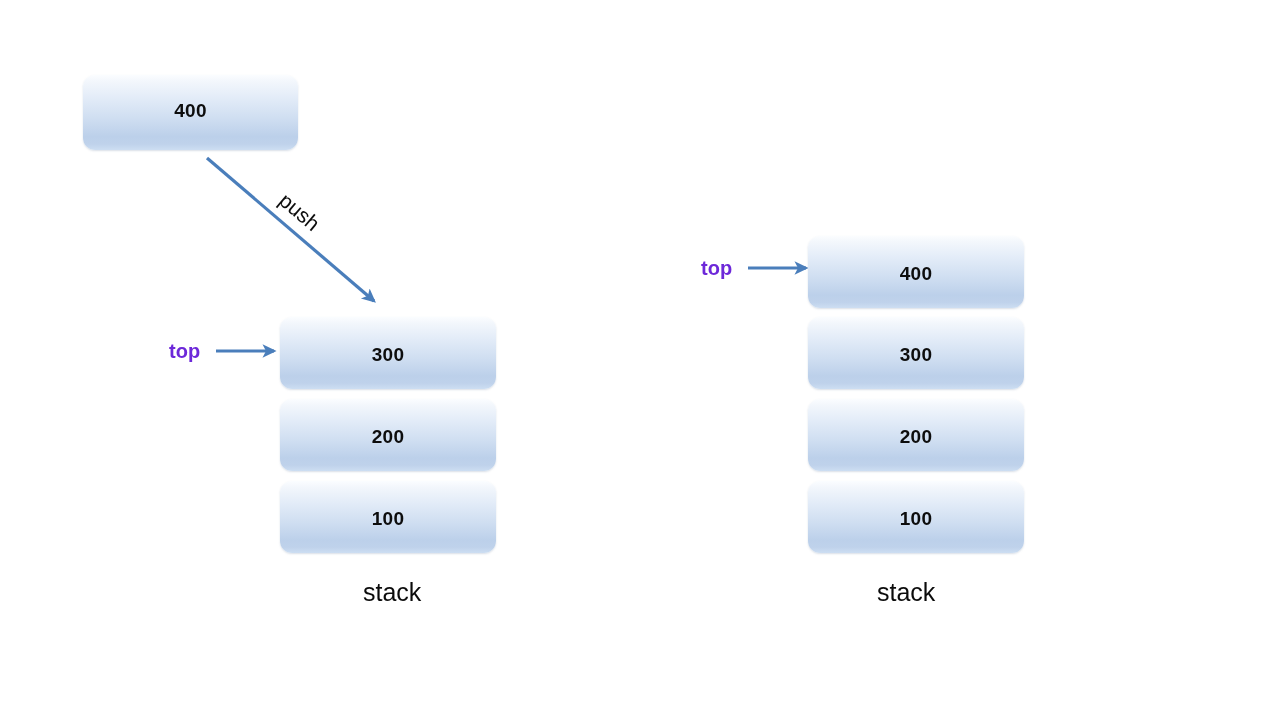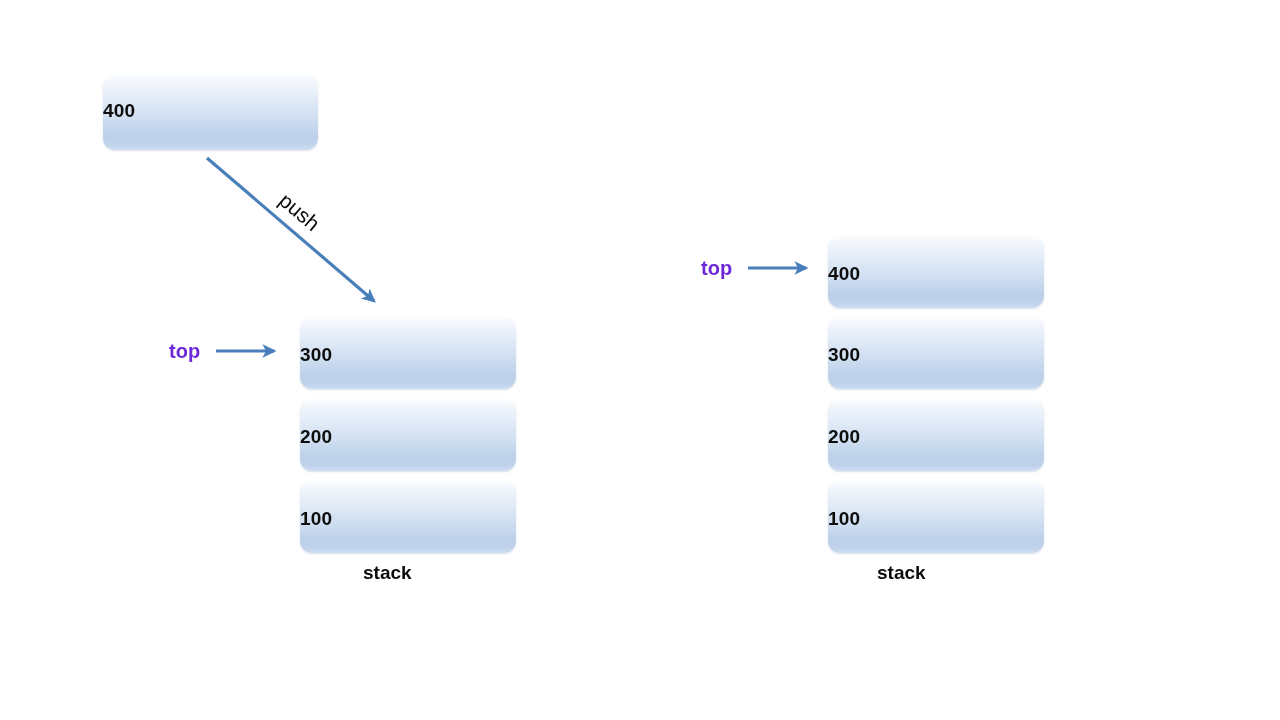--- a/index.html
+++ b/index.html
@@ -31,21 +31,21 @@
         #fbfdff 0%,
         #f3f7fc 8%,
         #e3ecf8 30%,
         #cfdef1 58%,
         #bcd0ea 82%,
         #bfd2eb 92%,
         #cddef2 100%);
     box-shadow: 0 1px 2px rgba(120,140,170,0.28);
     display: flex;
     align-items: center;
-    margin-left: 20px;
+    justify-content: center;
   }
   .box-label {
     font-size: 19px;
     font-weight: bold;
     color: #0d0d0d;
     letter-spacing: 0.2px;
     line-height: 1;
   }
 
   
@@ -66,25 +66,26 @@
     white-space: nowrap;
   }
 
   .pointer-arrow {
     position: absolute;
   }
 
   
   .caption {
     position: absolute;
-    font-size: 19px;
-    font-weight: bold;
+    font-size: 25px;
+    font-weight: normal;
     color: #0b0b0b;
     line-height: 1;
     white-space: nowrap;
+    margin-top: 17px;
   }
 
   
   .push-arrow {
     position: absolute;
     left: 0;
     top: 0;
     width: 1280px;
     height: 720px;
     pointer-events: none;

